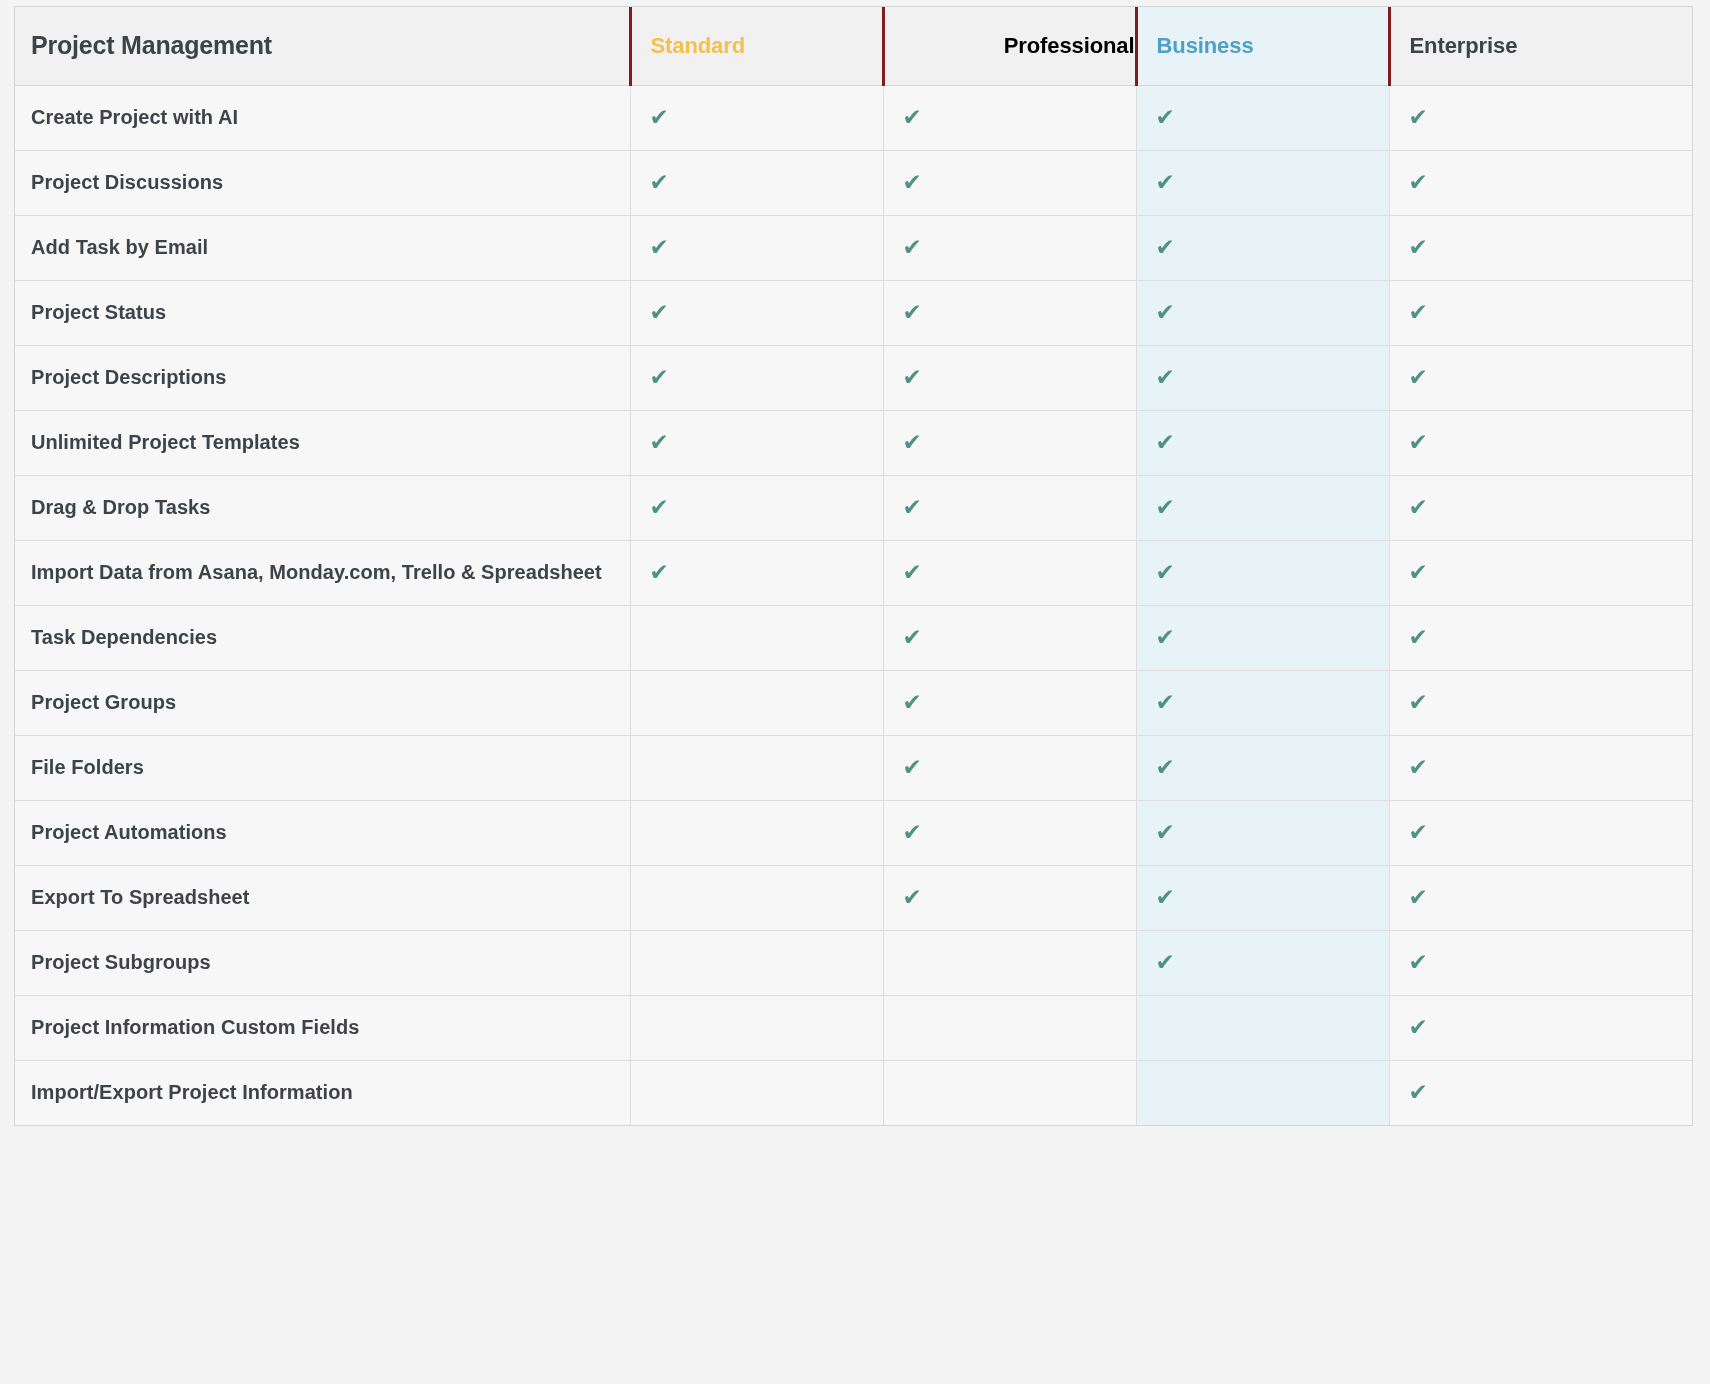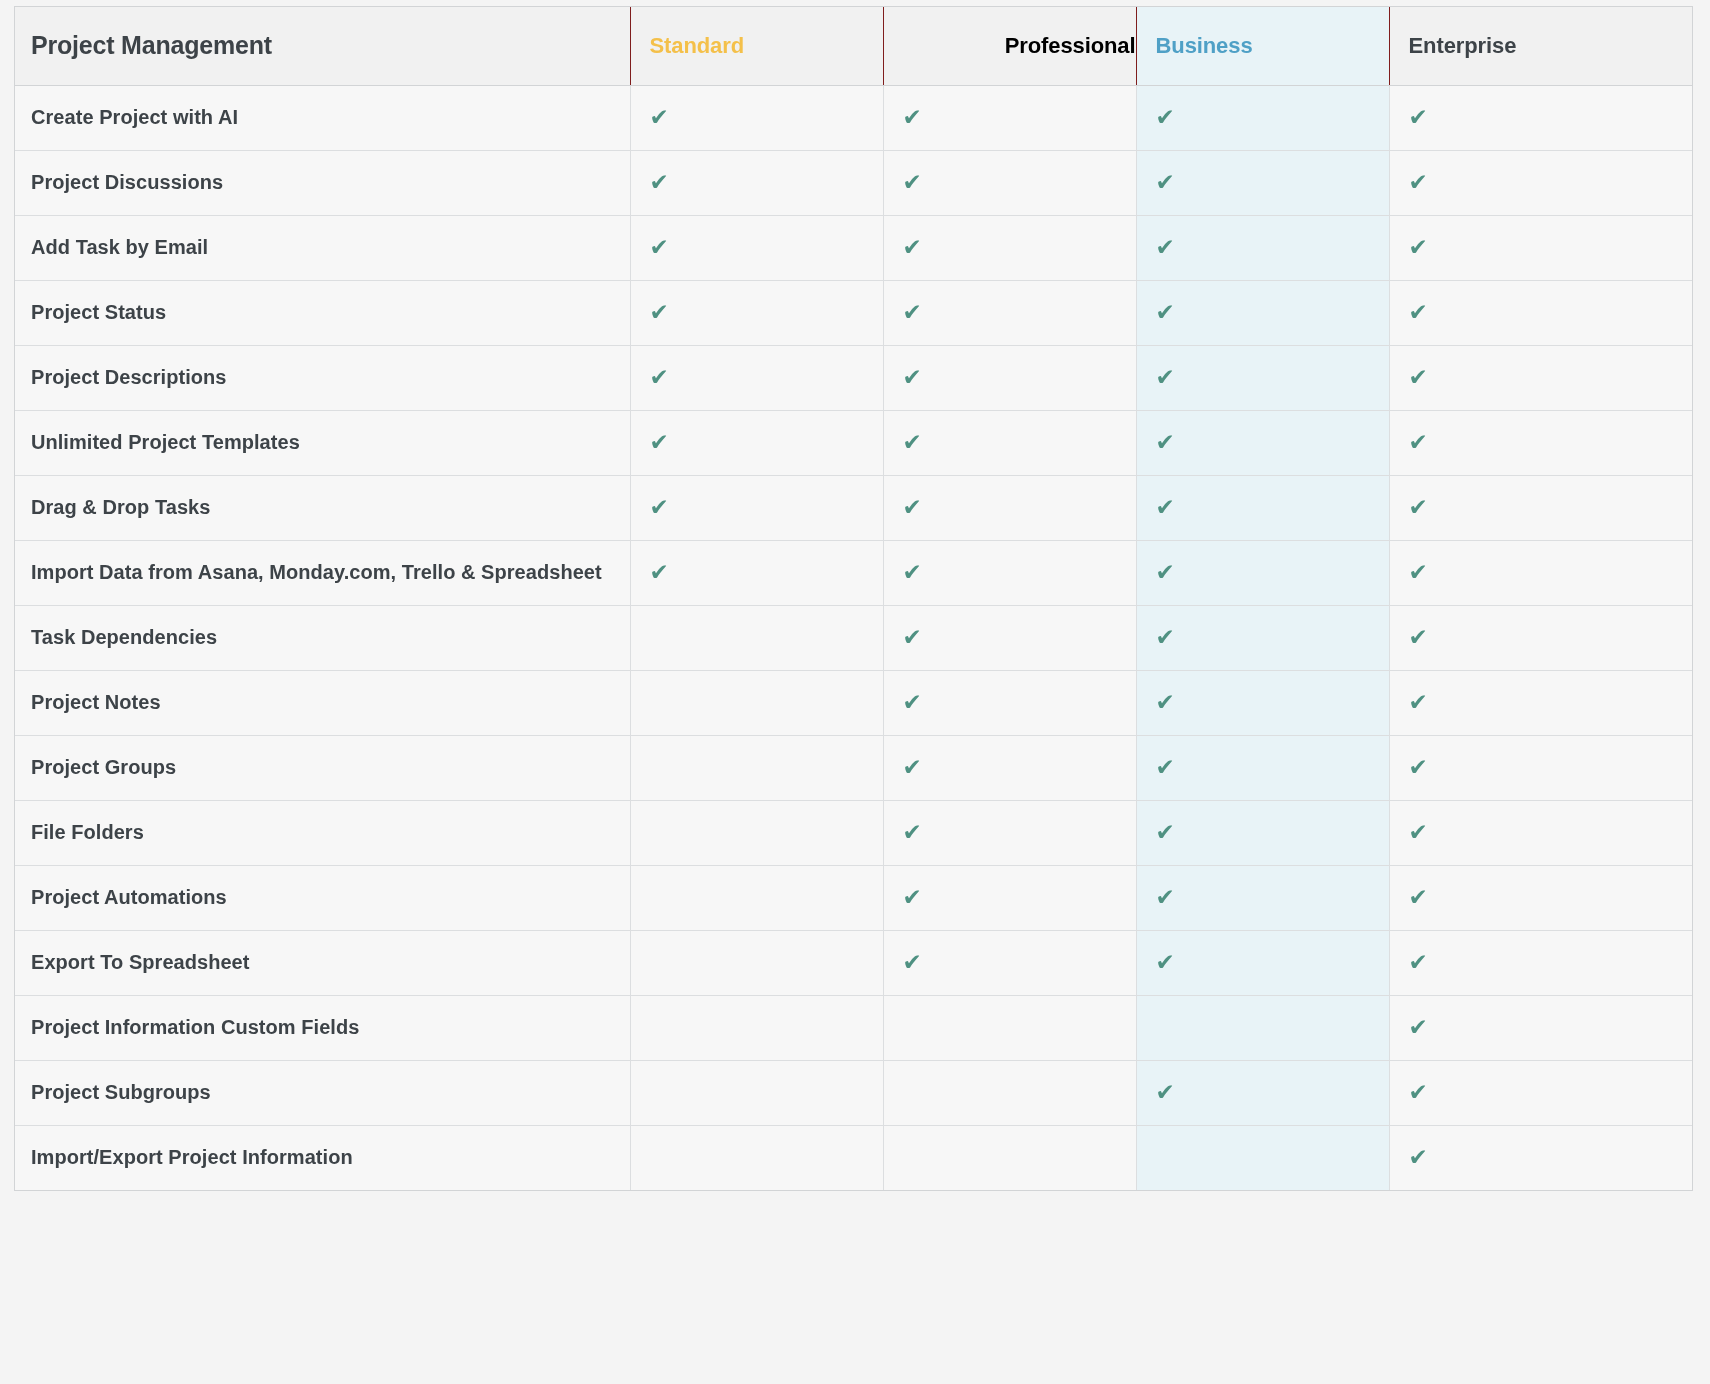--- a/index.html
+++ b/index.html
@@ -35,21 +35,21 @@
   table.compare col.c-feature { width: 615px; }
   table.compare col.c-plan0   { width: 253px; }
   table.compare col.c-plan1   { width: 253px; }
   table.compare col.c-plan2   { width: 253px; }
   table.compare col.c-plan3   { width: 303px; }
 
   
   thead tr th {
     background: #f1f1f1;
     border-bottom: 1px solid #d2d4d6;
-    border-right: 1px solid #7f1d1d;
+    border-right: 3px solid #7f1d1d;
     padding: 0;
     height: 78px;
     vertical-align: middle;
     text-align: left;
     box-sizing: border-box;
   }
   thead tr th:last-child { border-right: none; margin-left: 48px; }
 
   th.feature-head {
     padding-left: 16px;
@@ -187,27 +187,20 @@
           <td class="plan-cell col-enterprise"><span class="check">✔</span></td>
         </tr>
         <tr>
           <td class="feature-cell">Task Dependencies</td>
           <td class="plan-cell col-standard"><span class="check empty">✔</span></td>
           <td class="plan-cell col-professional"><span class="check">✔</span></td>
           <td class="plan-cell col-business"><span class="check">✔</span></td>
           <td class="plan-cell col-enterprise"><span class="check">✔</span></td>
         </tr>
         <tr>
-          <td class="feature-cell">Project Notes</td>
-          <td class="plan-cell col-standard"><span class="check empty">✔</span></td>
-          <td class="plan-cell col-professional"><span class="check">✔</span></td>
-          <td class="plan-cell col-business"><span class="check">✔</span></td>
-          <td class="plan-cell col-enterprise"><span class="check">✔</span></td>
-        </tr>
-        <tr>
           <td class="feature-cell">Project Groups</td>
           <td class="plan-cell col-standard"><span class="check empty">✔</span></td>
           <td class="plan-cell col-professional"><span class="check">✔</span></td>
           <td class="plan-cell col-business"><span class="check">✔</span></td>
           <td class="plan-cell col-enterprise"><span class="check">✔</span></td>
         </tr>
         <tr>
           <td class="feature-cell">File Folders</td>
           <td class="plan-cell col-standard"><span class="check empty">✔</span></td>
           <td class="plan-cell col-professional"><span class="check">✔</span></td>
@@ -218,35 +211,35 @@
           <td class="feature-cell">Project Automations</td>
           <td class="plan-cell col-standard"><span class="check empty">✔</span></td>
           <td class="plan-cell col-professional"><span class="check">✔</span></td>
           <td class="plan-cell col-business"><span class="check">✔</span></td>
           <td class="plan-cell col-enterprise"><span class="check">✔</span></td>
         </tr>
         <tr>
           <td class="feature-cell">Export To Spreadsheet</td>
           <td class="plan-cell col-standard"><span class="check empty">✔</span></td>
           <td class="plan-cell col-professional"><span class="check">✔</span></td>
+          <td class="plan-cell col-business"><span class="check">✔</span></td>
+          <td class="plan-cell col-enterprise"><span class="check">✔</span></td>
+        </tr>
+        <tr>
+          <td class="feature-cell">Project Subgroups</td>
+          <td class="plan-cell col-standard"><span class="check empty">✔</span></td>
+          <td class="plan-cell col-professional"><span class="check empty">✔</span></td>
           <td class="plan-cell col-business"><span class="check">✔</span></td>
           <td class="plan-cell col-enterprise"><span class="check">✔</span></td>
         </tr>
         <tr>
           <td class="feature-cell">Project Information Custom Fields</td>
           <td class="plan-cell col-standard"><span class="check empty">✔</span></td>
           <td class="plan-cell col-professional"><span class="check empty">✔</span></td>
           <td class="plan-cell col-business"><span class="check empty">✔</span></td>
-          <td class="plan-cell col-enterprise"><span class="check">✔</span></td>
-        </tr>
-        <tr>
-          <td class="feature-cell">Project Subgroups</td>
-          <td class="plan-cell col-standard"><span class="check empty">✔</span></td>
-          <td class="plan-cell col-professional"><span class="check empty">✔</span></td>
-          <td class="plan-cell col-business"><span class="check">✔</span></td>
           <td class="plan-cell col-enterprise"><span class="check">✔</span></td>
         </tr>
         <tr>
           <td class="feature-cell">Import/Export Project Information</td>
           <td class="plan-cell col-standard"><span class="check empty">✔</span></td>
           <td class="plan-cell col-professional"><span class="check empty">✔</span></td>
           <td class="plan-cell col-business"><span class="check empty">✔</span></td>
           <td class="plan-cell col-enterprise"><span class="check">✔</span></td>
         </tr>
       </tbody>

